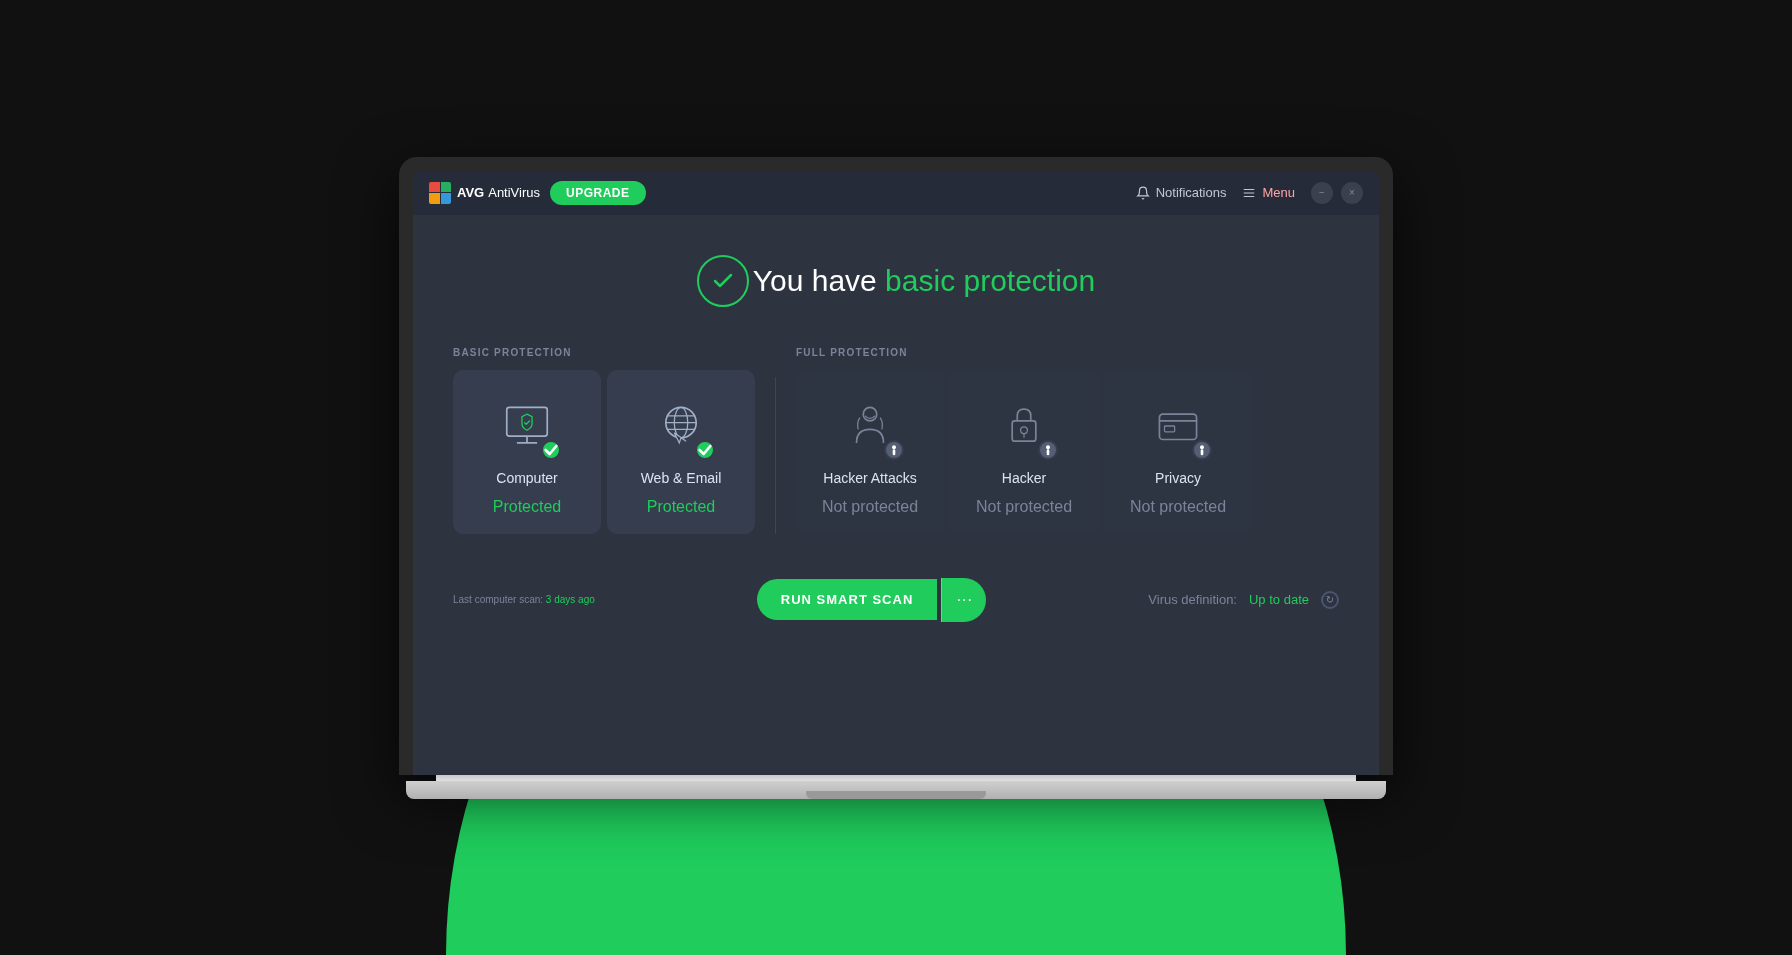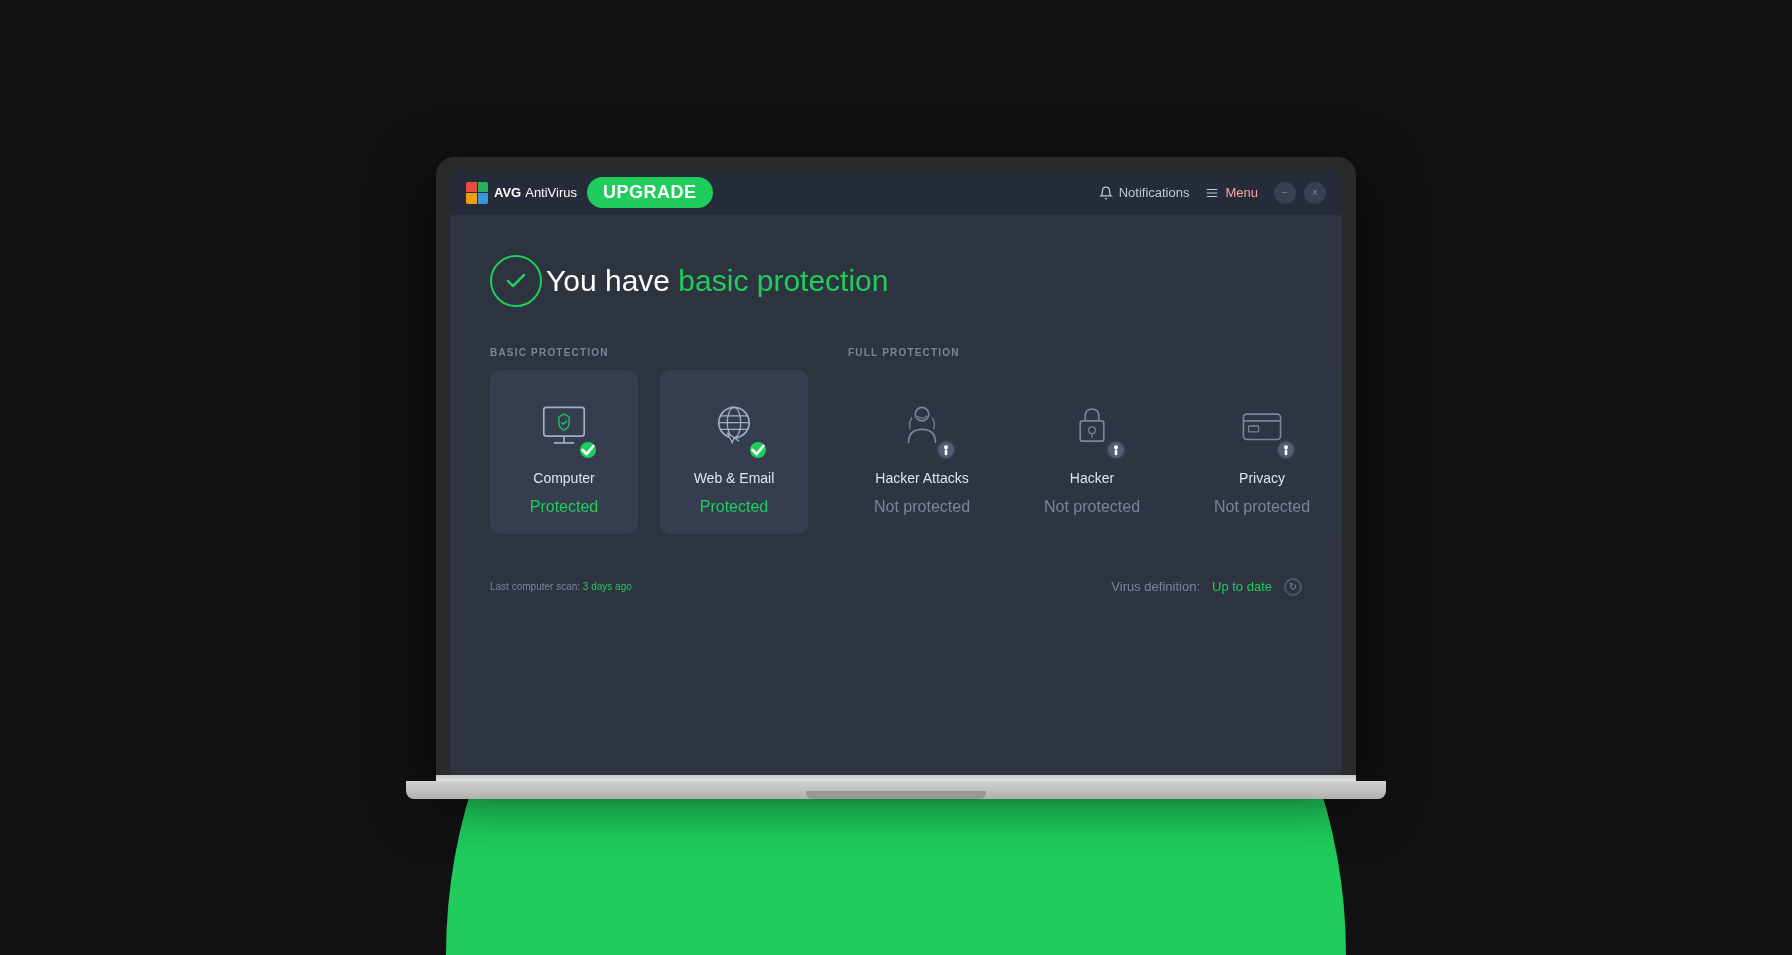--- a/index.html
+++ b/index.html
@@ -30,21 +30,21 @@
 
     .laptop-wrapper {
       position: relative;
       z-index: 1;
       display: flex;
       flex-direction: column;
       align-items: center;
     }
 
     .laptop-screen-outer {
-      width: 920px;
+      width: 994px;
       background: #2a2a2a;
       border-radius: 18px 18px 0 0;
       padding: 14px 14px 0 14px;
       box-shadow: 0 20px 60px rgba(0,0,0,0.7);
     }
 
     .laptop-screen {
       background: #2e3340;
       border-radius: 8px 8px 0 0;
       overflow: hidden;
@@ -93,21 +93,21 @@
     }
 
     .avg-logo-text .avg { font-weight: 700; margin-right: 4px; }
 
     .upgrade-btn {
       background: #1fcc5c;
       color: #fff;
       border: none;
       border-radius: 20px;
       padding: 5px 16px;
-      font-size: 18px;
+      font-size: 12px;
       font-weight: 600;
       cursor: pointer;
       letter-spacing: 0.5px;
     }
 
     .titlebar-right {
       display: flex;
       align-items: center;
       gap: 16px;
     }
@@ -160,20 +160,21 @@
     .main-content {
       background: #2e3340;
       padding: 40px 40px 36px 40px;
       min-height: 560px;
     }
 
     
     .hero {
       display: flex;
       align-items: center;
+      justify-content: center;
       gap: 4px;
       margin-bottom: 40px;
     }
 
     .hero-check {
       width: 52px;
       height: 52px;
       border-radius: 50%;
       border: 2.5px solid #1fcc5c;
       display: flex;
@@ -214,21 +215,21 @@
       font-size: 10px;
       font-weight: 600;
       letter-spacing: 1.2px;
       color: #7a8499;
       margin-bottom: 12px;
       text-transform: uppercase;
     }
 
     .cards-row {
       display: flex;
-      gap: 22px;
+      gap: 6px;
     }
 
     .divider-line {
       width: 1px;
       background: #3e4556;
       margin: 0 20px;
       margin-top: 30px;
     }
 
     
@@ -581,20 +582,24 @@
           </div>
 
         </div>
 
         <div class="bottom-bar">
           <div class="last-scan">
             <span>Last computer scan:</span>
             <span class="time">3 days ago</span>
           </div>
 
+          <div class="scan-btn-wrap">
+            <button class="scan-btn">RUN SMART SCAN</button>
+            <button class="scan-more-btn">···</button>
+          </div>
 
           <div class="virus-def">
             <span>Virus definition:</span>
             <span class="up-to-date">Up to date</span>
             <div class="refresh-icon">↻</div>
           </div>
         </div>
 
       </div>
     </div>

